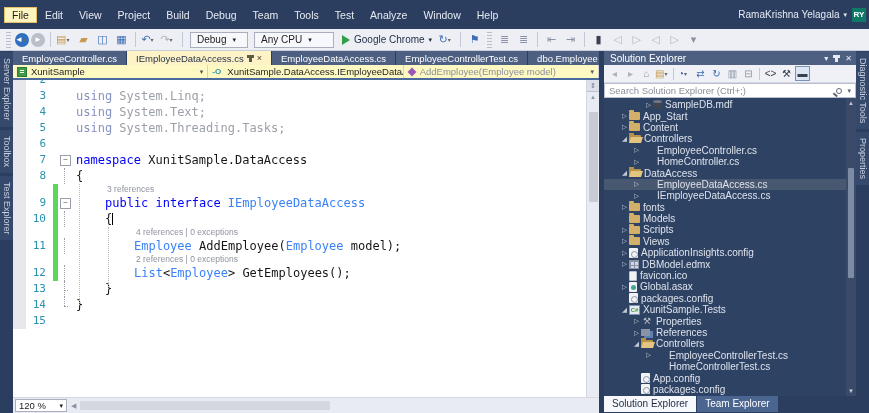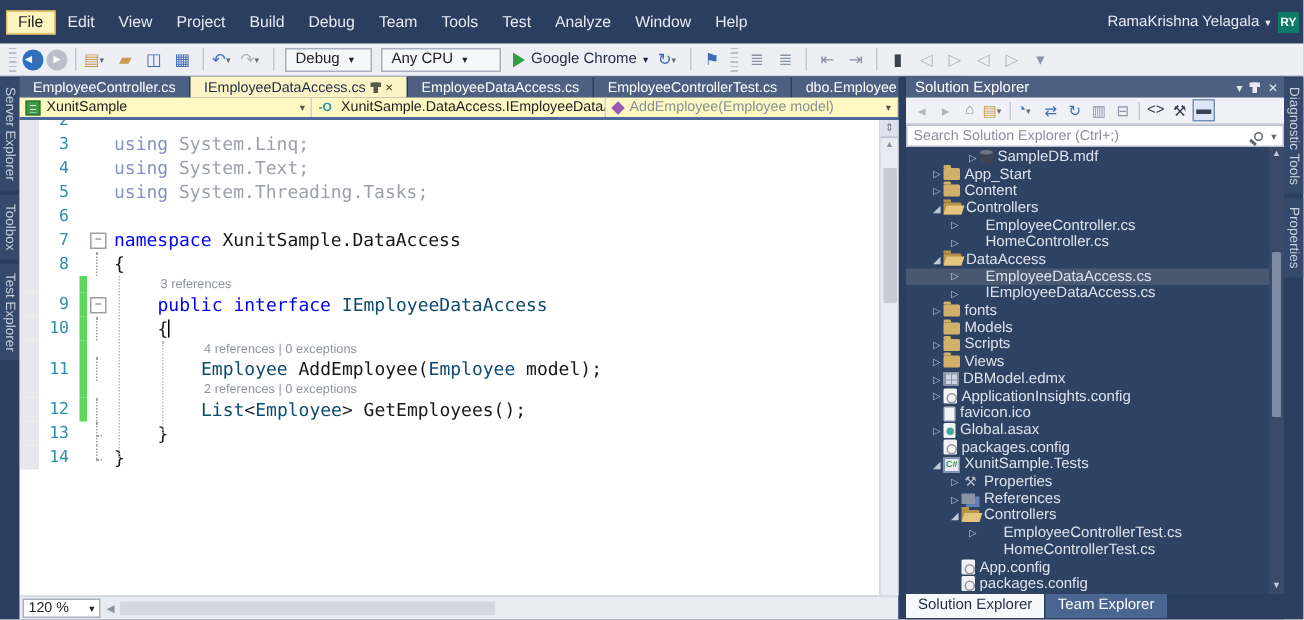--- a/index.html
+++ b/index.html
@@ -61,21 +61,21 @@
   .gut { width:27px; flex:none; text-align:right; padding-right:7px; color:#2B91AF; font-size:11px; }
   .chg { width:5px; flex:none; }
   .chg.on { background:#5BD75B; }
   .out { width:14px; flex:none; position:relative; }
   .out.box::before { content:"−"; position:absolute; left:2px; top:3px; width:9px; height:9px; border:1px solid #9AA0AA; background:#fff; font-size:8px; line-height:7px; text-align:center; color:#555; font-family:"Liberation Sans",sans-serif; }
   .out.line::before, .out.cornerline::before { content:""; position:absolute; left:6px; top:0; bottom:0; border-left:1px dotted #9AA0AA; }
   .out.corner::before { content:""; position:absolute; left:6px; top:0; height:9px; border-left:1px dotted #9AA0AA; }
   .out.corner::after, .out.cornerline::after { content:""; position:absolute; left:6px; top:9px; width:4px; border-top:1px dotted #9AA0AA; }
   .ctext { white-space:pre; padding-left:4px; }
   .ltext { white-space:pre; padding-left:4px; font-family:"Liberation Sans",sans-serif; font-size:8.5px; color:#8F939E; }
-  .c-kw { color:#0000FF; } .c-typ { color:#0c4a6e;text-align:right; } .c-pln { color:#17171B; }
+  .c-kw { color:#0000FF; } .c-typ { color:#3b82f6;text-align:right; } .c-pln { color:#17171B; }
   .c-gray { color:#9CA0A8; } .c-ukw { color:#8892C0; }
   .cursor { display:inline-block; width:1px; height:12px; background:#000; vertical-align:-2px; }
   .guide { position:absolute; border-left:1px dotted #B8BCC4; width:0; }
 
   .vscroll { width:13px; background:#E9EBF2; flex:none; display:flex; flex-direction:column; align-items:center; border-left:1px solid #D5D8E2; }
   .vs-split { width:100%; height:12px; background:#DDE1EB; border-bottom:1px solid #B9BFCF; font-size:7px; color:#6B7widow385; text-align:center; line-height:11px; color:#6B7385; }
   .vs-arrow { font-size:6px; color:#8A93A5; padding:2px 0; }
   .vs-thumb { width:9px; height:90px; background:#C9CBD4; margin-top:10px; border-radius:1px; }
 
   .editor-bottom { height:16px; background:#E9EBF2; display:flex; align-items:center; border-top:1px solid #D5D8E2; }
@@ -410,20 +410,27 @@
               <span class="out cornerline"></span>
               <span class="ctext" style="padding-left: 33px;"><span class="c-pln">}</span></span>
             </div>
             <div class="crow">
               <span class="ind"></span>
               <span class="gut">14</span>
               <span class="chg"></span>
               <span class="out corner"></span>
               <span class="ctext" style="padding-left: 4px;"><span class="c-pln">}</span></span>
             </div>
+            <div class="crow">
+              <span class="ind"></span>
+              <span class="gut">15</span>
+              <span class="chg"></span>
+              <span class="out"></span>
+              <span class="ctext" style="padding-left: 4px;"></span>
+            </div>
           </div>
         <div class="vscroll">
           <div class="vs-split">⇕</div>
           <div class="vs-arrow">▲</div>
           <div class="vs-thumb"></div>
         </div>
       </div>
       <div class="editor-bottom">
         <div class="zoom-combo">
           <span>120 %</span>
@@ -554,27 +561,27 @@
               <span class="ticon i-folder"></span>
               <span class="tlabel">Scripts</span>
             </div>
             <div class="trow" style="padding-left: 16px;">
               <span class="tarrow">▷</span>
               <span class="ticon i-folder"></span>
               <span class="tlabel">Views</span>
             </div>
             <div class="trow" style="padding-left: 16px;">
               <span class="tarrow">▷</span>
+              <span class="ticon i-config"></span>
+              <span class="tlabel">ApplicationInsights.config</span>
+            </div>
+            <div class="trow" style="padding-left: 16px;">
+              <span class="tarrow">▷</span>
               <span class="ticon i-edmx"></span>
               <span class="tlabel">DBModel.edmx</span>
-            </div>
-            <div class="trow" style="padding-left: 16px;">
-              <span class="tarrow">▷</span>
-              <span class="ticon i-config"></span>
-              <span class="tlabel">ApplicationInsights.config</span>
             </div>
             <div class="trow" style="padding-left: 16px;">
               <span class="tarrow"></span>
               <span class="ticon i-file"></span>
               <span class="tlabel">favicon.ico</span>
             </div>
             <div class="trow" style="padding-left: 16px;">
               <span class="tarrow">▷</span>
               <span class="ticon i-asax"></span>
               <span class="tlabel">Global.asax</span>

